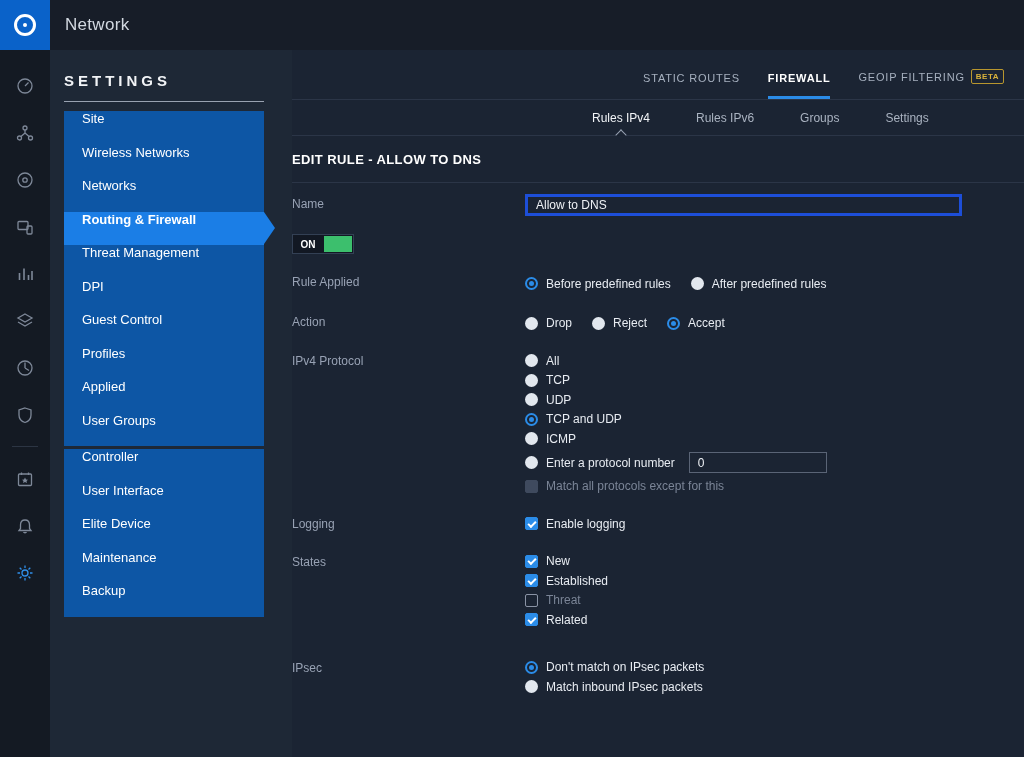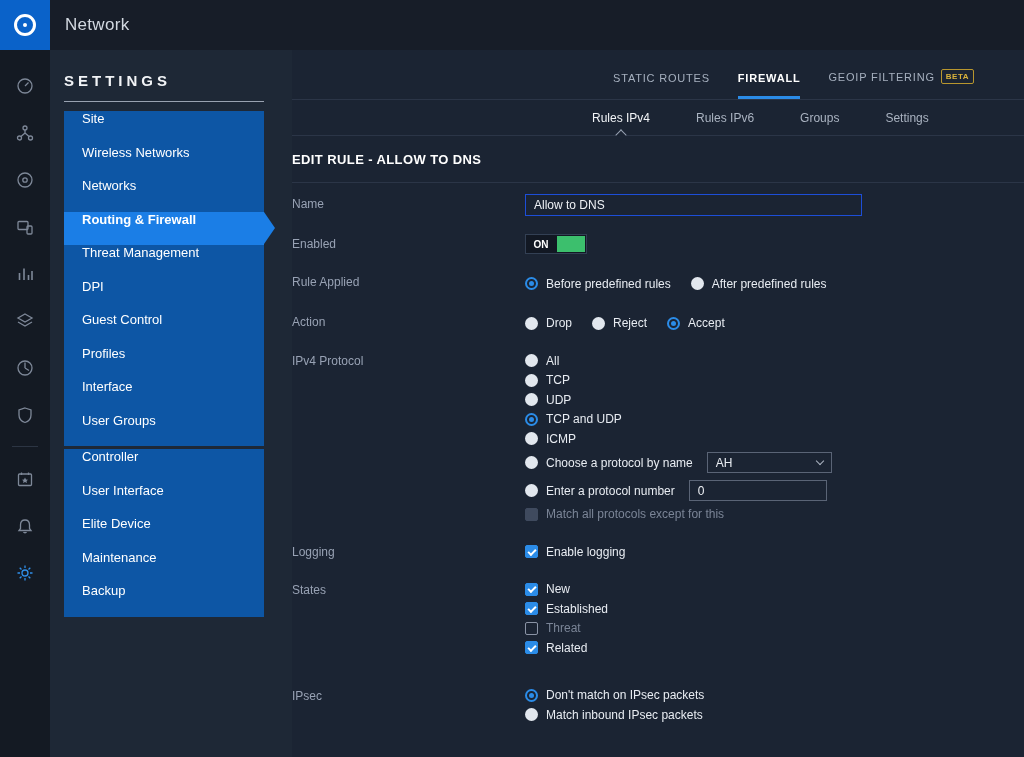--- a/index.html
+++ b/index.html
@@ -38,21 +38,21 @@
   .menu-item.selected { background:#1b7ee6; font-weight:700; }
   .menu-item.selected::after { content:""; position:absolute; right:-11px; top:0;
           border-top:16.75px solid transparent; border-bottom:16.75px solid transparent;
           border-left:11px solid #1b7ee6; }
   .menu-gap { height:3px; background:#1e2836; }
 
   
   .content { position:absolute; left:292px; top:50px; right:0; bottom:0; background:#1b2433; }
 
   .tabs { height:50px; display:flex; align-items:flex-end; justify-content:flex-end;
-          gap:28px; padding-right:50px; border-bottom:1px solid #2b3547; }
+          gap:28px; padding-right:20px; border-bottom:1px solid #2b3547; }
   .tab { padding-bottom:15px; position:relative; font-size:11px; letter-spacing:.8px;
           color:#a6b0bf; white-space:nowrap; display:flex; align-items:center; gap:6px; cursor:pointer; }
   .tab.active { color:#fff; font-weight:700; }
   .tab.active::after { content:""; position:absolute; left:0; right:0; bottom:0; height:3px; background:#2b8ce8; }
   .beta-badge { border:1px solid #b8962e; color:#d9b23a; font-size:8px; letter-spacing:.5px;
           padding:2px 4px; border-radius:2px; font-weight:700; }
 
   .subtabs { height:36px; display:flex; align-items:center; gap:46px; padding-left:300px;
           border-bottom:1px solid #2b3547; }
   .subtab { font-size:12px; color:#aab3c1; position:relative; height:100%;
@@ -64,21 +64,21 @@
 
   .section-header { height:47px; display:flex; align-items:center; border-bottom:1px solid #2b3547;
           color:#fff; font-size:13px; font-weight:700; letter-spacing:.4px; }
 
   
   .form { padding-top:2px; }
   .row { display:flex; padding:9px 0; }
   .row-label { width:233px; flex:none; font-size:12px; color:#98a2b4; padding-top:3px; }
   .row-control { flex:1; }
 
-  .text-input { width:337px; height:22px; background:transparent; border:1px solid #1d4ed8;
+  .text-input { width:437px; height:22px; background:transparent; border:3px solid #1d4ed8;
           color:#eef1f5; font-size:12px; padding:0 8px; font-family:inherit; }
   .num-input { width:138px; height:21px; background:transparent; border:1px solid #5a6476;
           color:#eef1f5; font-size:12px; padding:0 8px; font-family:inherit; margin-left:6px; }
 
   .toggle { width:62px; height:20px; background:#121823; border:1px solid #3340540;
           border:1px solid #334054; display:flex; align-items:center; position:relative; cursor:pointer; }
   .toggle-text { width:50%; text-align:center; color:#fff; font-size:10px; font-weight:700; }
   .toggle-knob { position:absolute; right:1px; top:1px; bottom:1px; width:47%; background:#3cbf6d; }
 
   .options-h { display:flex; gap:20px; align-items:center; padding-top:2px; }
@@ -218,21 +218,21 @@
       <li class="menu-item">
           <span>DPI</span>
         </li>
       <li class="menu-item">
           <span>Guest Control</span>
         </li>
       <li class="menu-item">
           <span>Profiles</span>
         </li>
       <li class="menu-item">
-          <span>Interface</span>
+          <span>Applied</span>
         </li>
       <li class="menu-item">
           <span>User Groups</span>
         </li>
       <li class="menu-gap"></li>
       <li class="menu-item">
           <span>Controller</span>
         </li>
       <li class="menu-item">
           <span>User Interface</span>
@@ -284,21 +284,20 @@
     <div class="form">
 
       <div class="row">
         <div class="row-label">Name</div>
         <div class="row-control">
           <input class="text-input" value="Allow to DNS" style="">
         </div>
       </div>
 
       <div class="row">
-        <div class="row-label">Enabled</div>
         <div class="row-control">
           <div class="toggle">
             <span class="toggle-text">ON</span>
             <span class="toggle-knob"></span>
           </div>
         </div>
       </div>
 
       <div class="row">
         <div class="row-label">Rule Applied</div>
@@ -350,28 +349,20 @@
           <label class="option">
             <span class="radio selected"></span>
             <span class="option-text">TCP and UDP</span>
           </label>
           <label class="option">
             <span class="radio"></span>
             <span class="option-text">ICMP</span>
           </label>
           <label class="option control-row">
             <span class="radio"></span>
-            <span class="option-text">Choose a protocol by name</span>
-            <span class="select">
-              <span>AH</span>
-              <span class="chev-down"></span>
-            </span>
-          </label>
-          <label class="option control-row">
-            <span class="radio"></span>
             <span class="option-text">Enter a protocol number</span>
             <input class="num-input" value="0" style="">
           </label>
           <label class="option">
             <span class="checkbox disabled"></span>
             <span class="option-text muted">Match all protocols except for this</span>
           </label>
         </div>
       </div>
 

